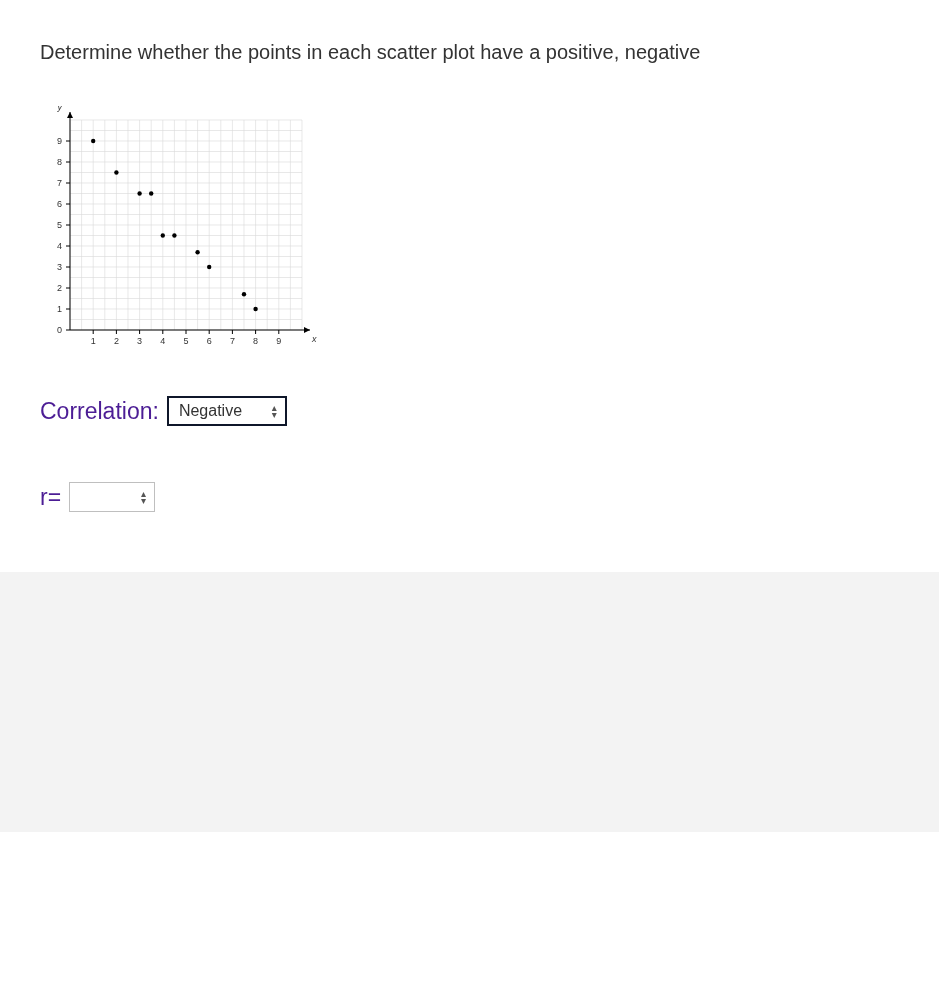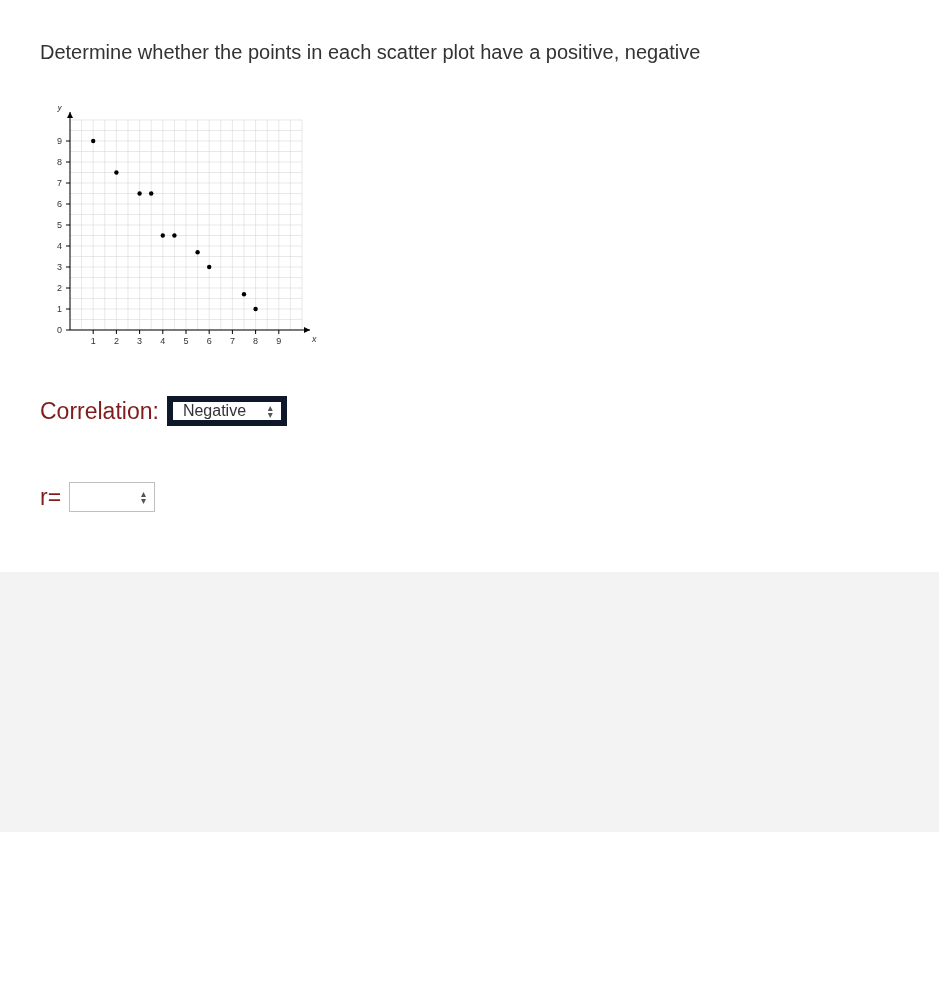--- a/index.html
+++ b/index.html
@@ -29,28 +29,28 @@
   svg.scatter {
     display: block;
   }
   .row {
     display: flex;
     align-items: center;
     margin-bottom: 56px;
   }
   .row-label {
     font-size: 23px;
-    color: #7f1d1d;
+    color: #4c1d95;
     margin-right: 8px;
   }
   .select-wrap {
     position: relative;
     display: inline-flex;
     align-items: center;
-    border: 6px solid #0f172a;
+    border: 2px solid #0f172a;
     background: #ffffff;
     height: 30px;
     padding: 0 26px 0 10px;
     font-size: 16px;
     color: #333;
     min-width: 120px;
     box-sizing: border-box;
   }
   .select-wrap.small {
     min-width: 86px;

